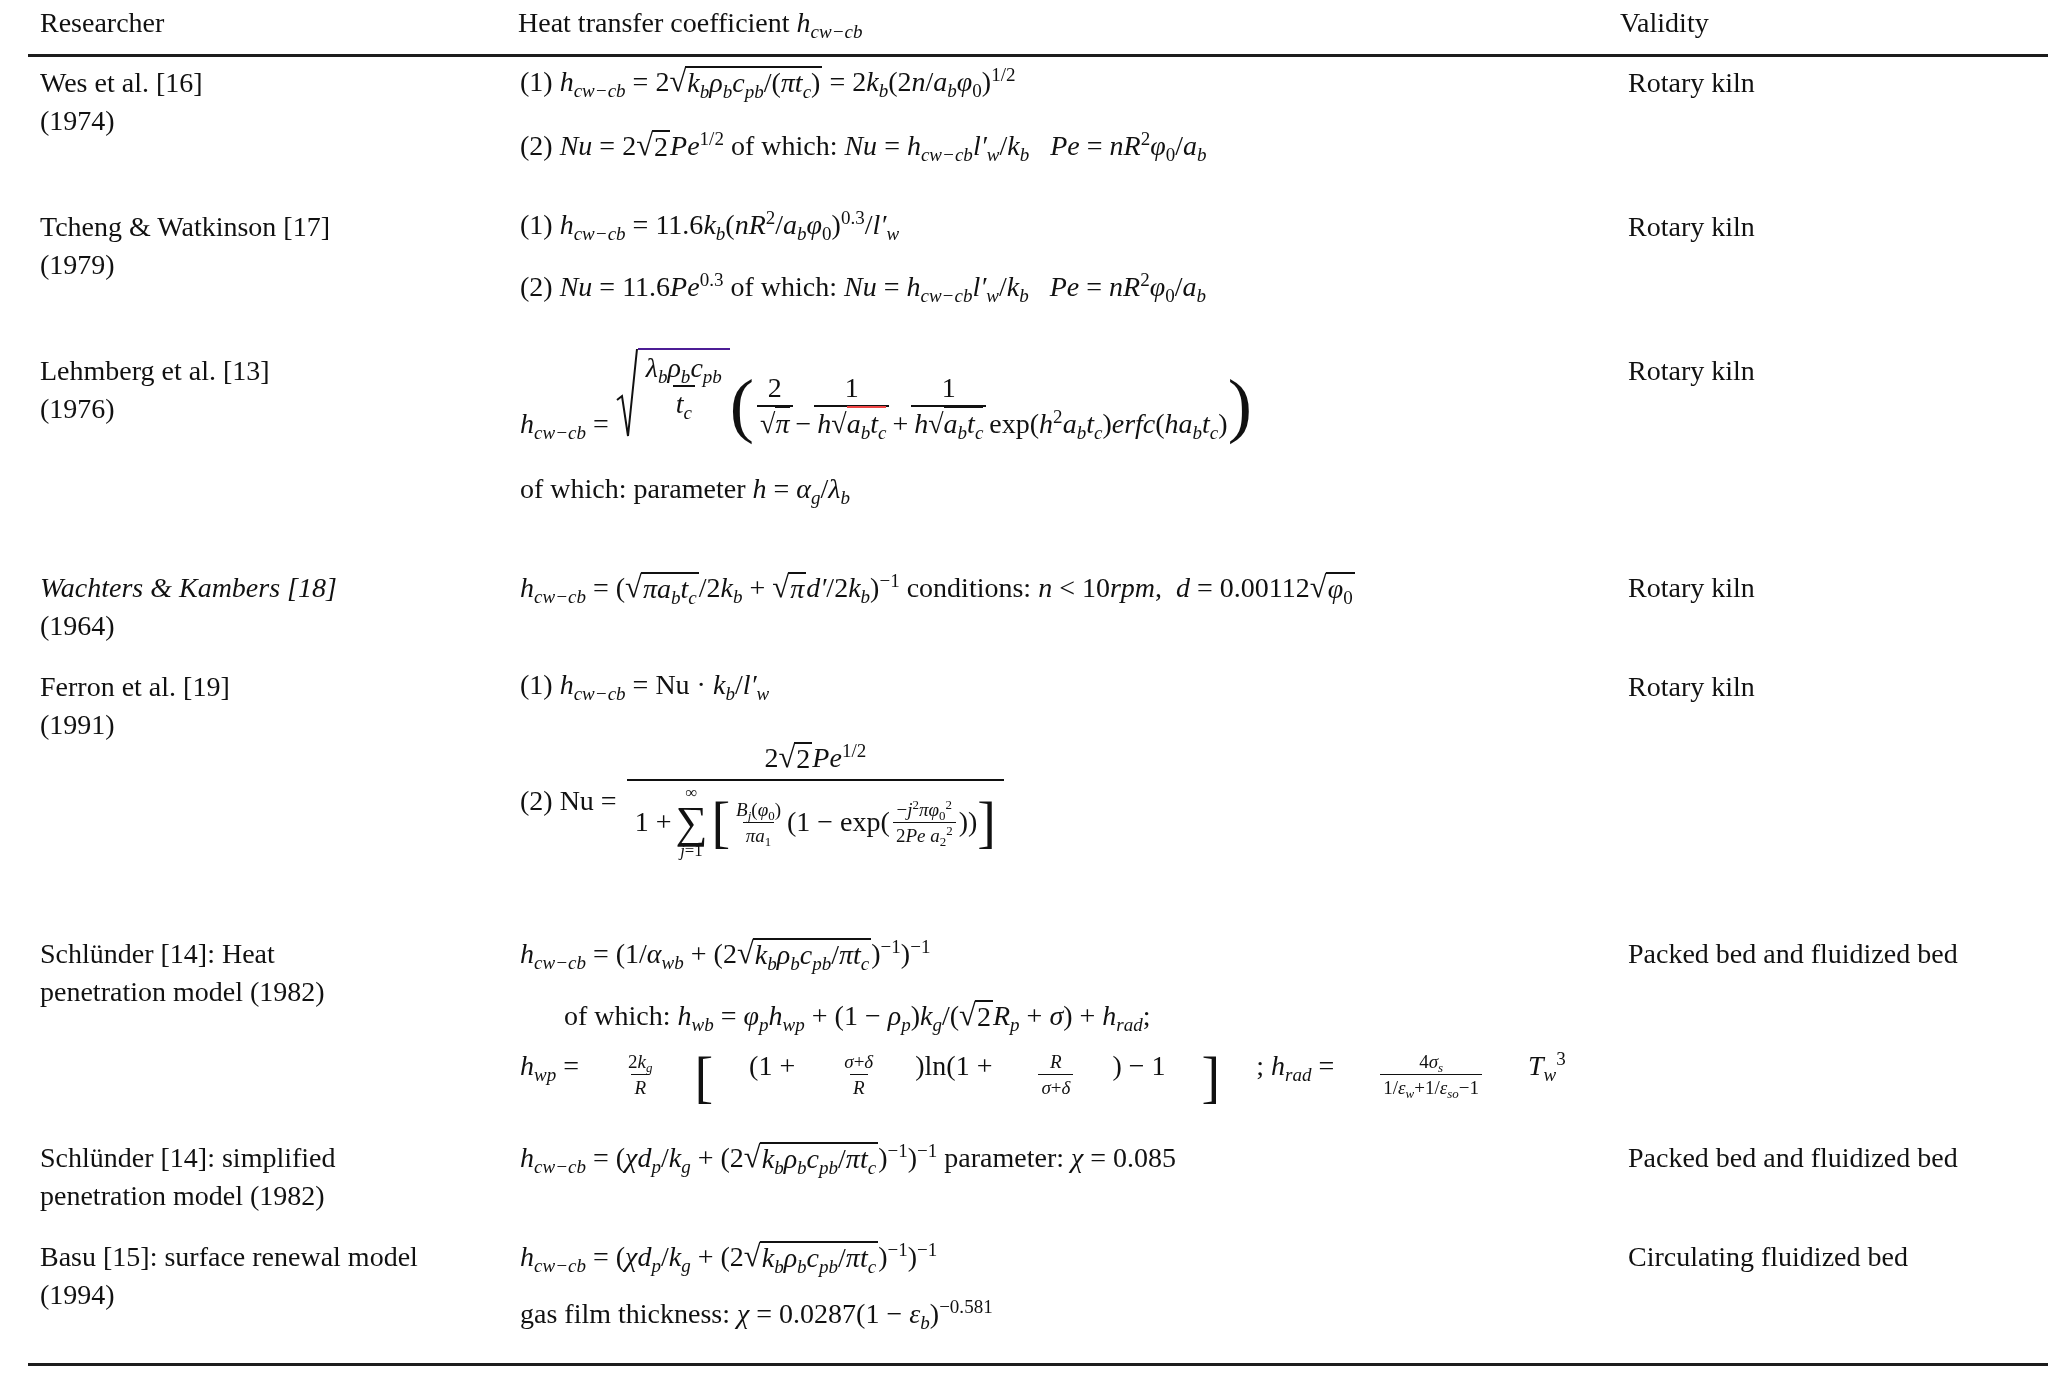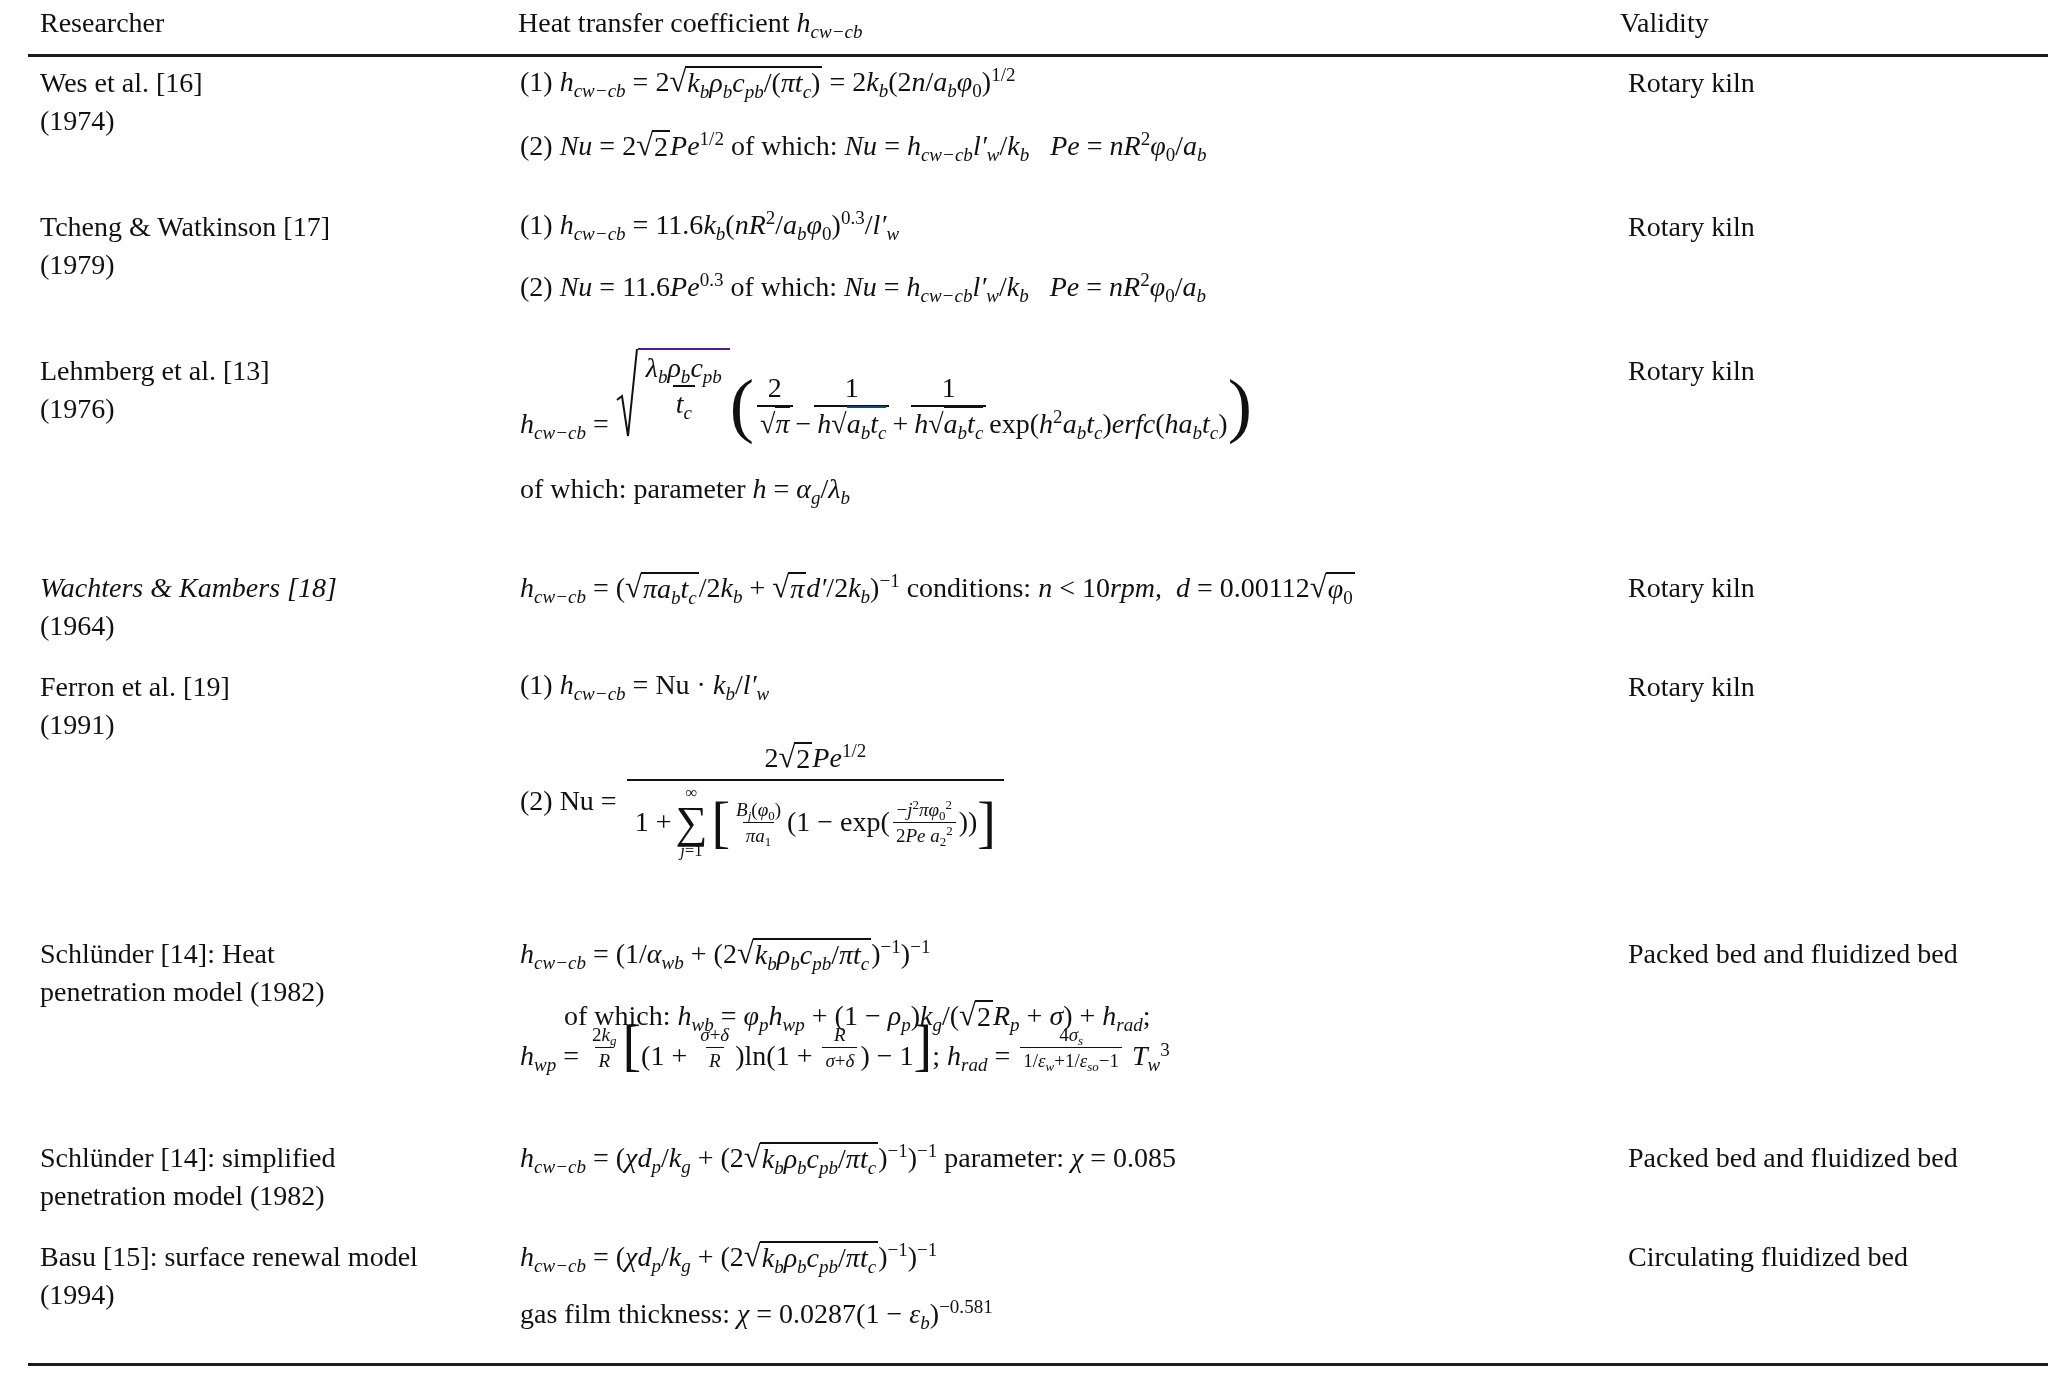--- a/index.html
+++ b/index.html
@@ -72,21 +72,21 @@
           </span></span>
     </span>
     <span class="bigp">(</span>
     <span class="frac">
         <span class="num">2</span>
         <span class="den">√<span style="border-top:2px solid #111;" class="i">π</span></span>
       </span>
     <span>−</span>
     <span class="frac">
         <span class="num">1</span>
-        <span class="den"><span class="i">h</span>√<span style="border-top:2px solid #0c4a6e;"><span class="i">a</span><sub class="i">b</sub><span class="i">t</span><sub class="i">c</sub></span></span>
+        <span class="den"><span class="i">h</span>√<span style="border-top:2px solid #ef4444;"><span class="i">a</span><sub class="i">b</sub><span class="i">t</span><sub class="i">c</sub></span></span>
       </span>
     <span>+</span>
     <span class="frac">
         <span class="num">1</span>
         <span class="den"><span class="i">h</span>√<span style="border-top:2px solid #111;"><span class="i">a</span><sub class="i">b</sub><span class="i">t</span><sub class="i">c</sub></span></span>
       </span>
     <span>exp(<span class="i">h</span><sup>2</sup><span class="i">a</span><sub class="i">b</sub><span class="i">t</span><sub class="i">c</sub>)<span class="i">erfc</span>(<span class="i">ha</span><sub class="i">b</sub><span class="i">t</span><sub class="i">c</sub>)</span>
     <span class="bigp">)</span>
   </div>
   <div class="abs" style="left:520px;top:475px;"><span>of which: parameter</span> <span class="i">h</span> = <span class="i">α</span><sub class="i">g</sub>/<span class="i">λ</span><sub class="i">b</sub></div>
@@ -146,21 +146,21 @@
   <div class="abs" style="left:40px;top:940px;">Schlünder [14]: Heat</div>
   <div class="abs" style="left:40px;top:978px;">penetration model (1982)</div>
   <div class="abs" style="left:520px;top:938px;"><span class="i">h</span><sub class="i">cw−cb</sub> = (1/<span class="i">α</span><sub class="i">wb</sub> + (2<span class="sqrt">
         <span class="rad">√</span>
         <span class="under"><span class="i">k</span><sub class="i">b</sub><span class="i">ρ</span><sub class="i">b</sub><span class="i">c</span><sub class="i">pb</sub>/<span class="i">πt</span><sub class="i">c</sub></span>
       </span>)<sup>−1</sup>)<sup>−1</sup></div>
   <div class="abs" style="left:520px;top:1000px;margin-left:44px;"><span>of which:</span> <span class="i">h</span><sub class="i">wb</sub> = <span class="i">φ</span><sub class="i">p</sub><span class="i">h</span><sub class="i">wp</sub> + (1 − <span class="i">ρ</span><sub class="i">p</sub>)<span class="i">k</span><sub class="i">g</sub>/(<span class="sqrt">
         <span class="rad">√</span>
         <span class="under">2</span>
       </span><span class="i">R</span><sub class="i">p</sub> + <span class="i">σ</span>) + <span class="i">h</span><sub class="i">rad</sub>;</div>
-  <div class="abs" style="left:520px;top:1020px;display:flex;align-items:flex-end;">
+  <div class="abs" style="left:520px;top:1052px;display:flex;align-items:flex-start;gap:36px;">
     <span><span class="i">h</span><sub class="i">wp</sub> =&nbsp;</span>
     <span class="frac small">
         <span class="num">2<span class="i">k</span><sub class="i">g</sub></span>
         <span class="den"><span class="i">R</span></span>
       </span>
     <span class="bigb">[</span>(1 +&nbsp;<span class="frac small">
         <span class="num"><span class="i">σ</span>+<span class="i">δ</span></span>
         <span class="den"><span class="i">R</span></span>
       </span>)ln(1 +&nbsp;<span class="frac small">
         <span class="num"><span class="i">R</span></span>

